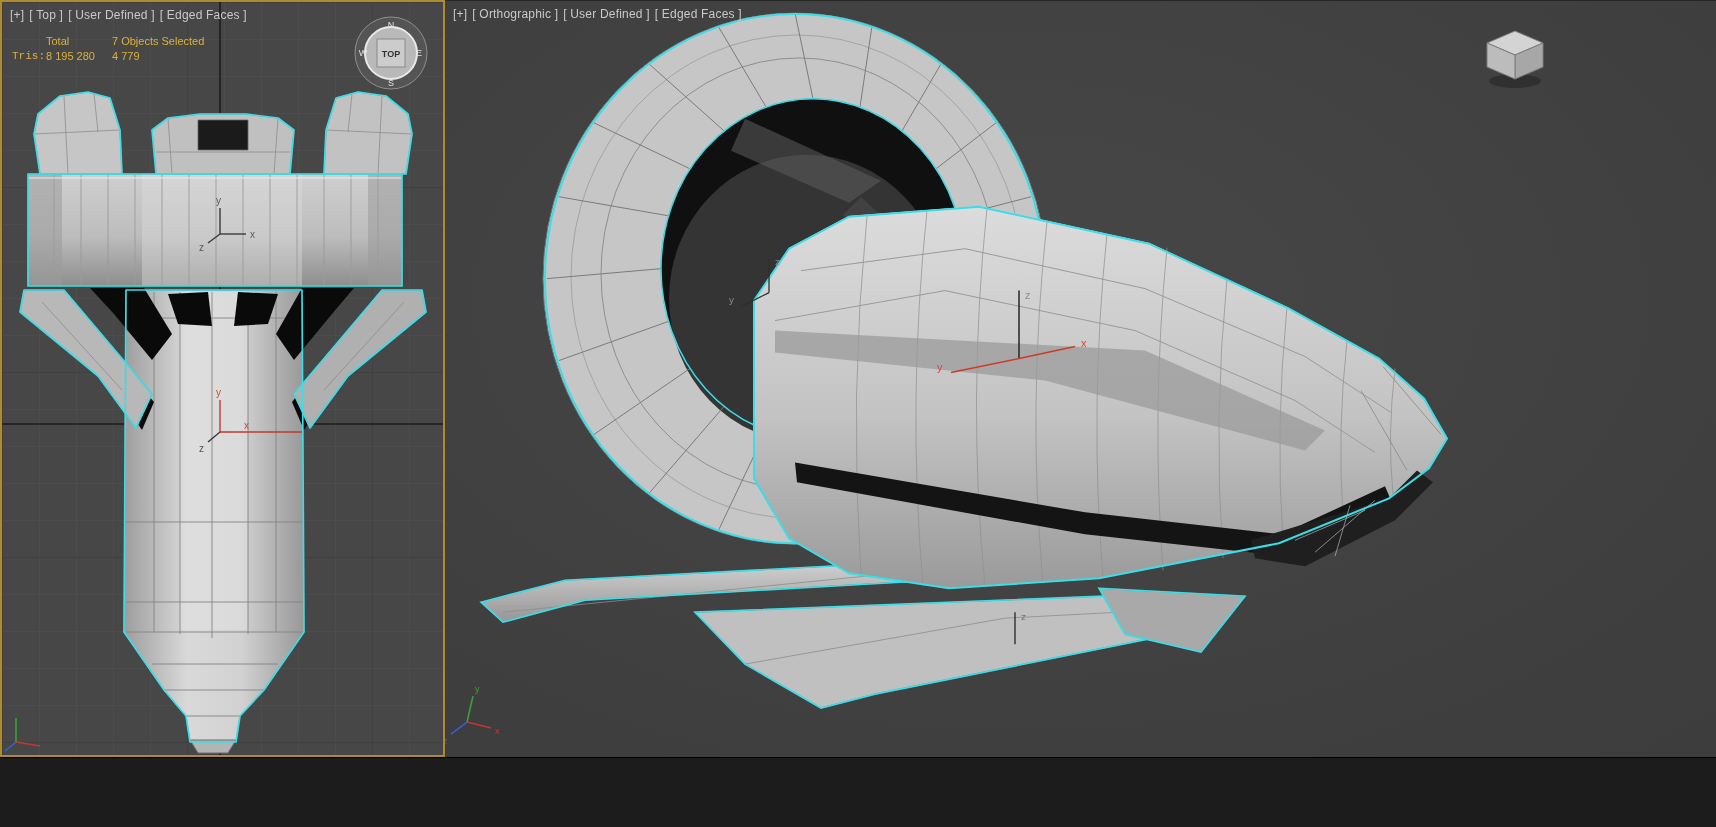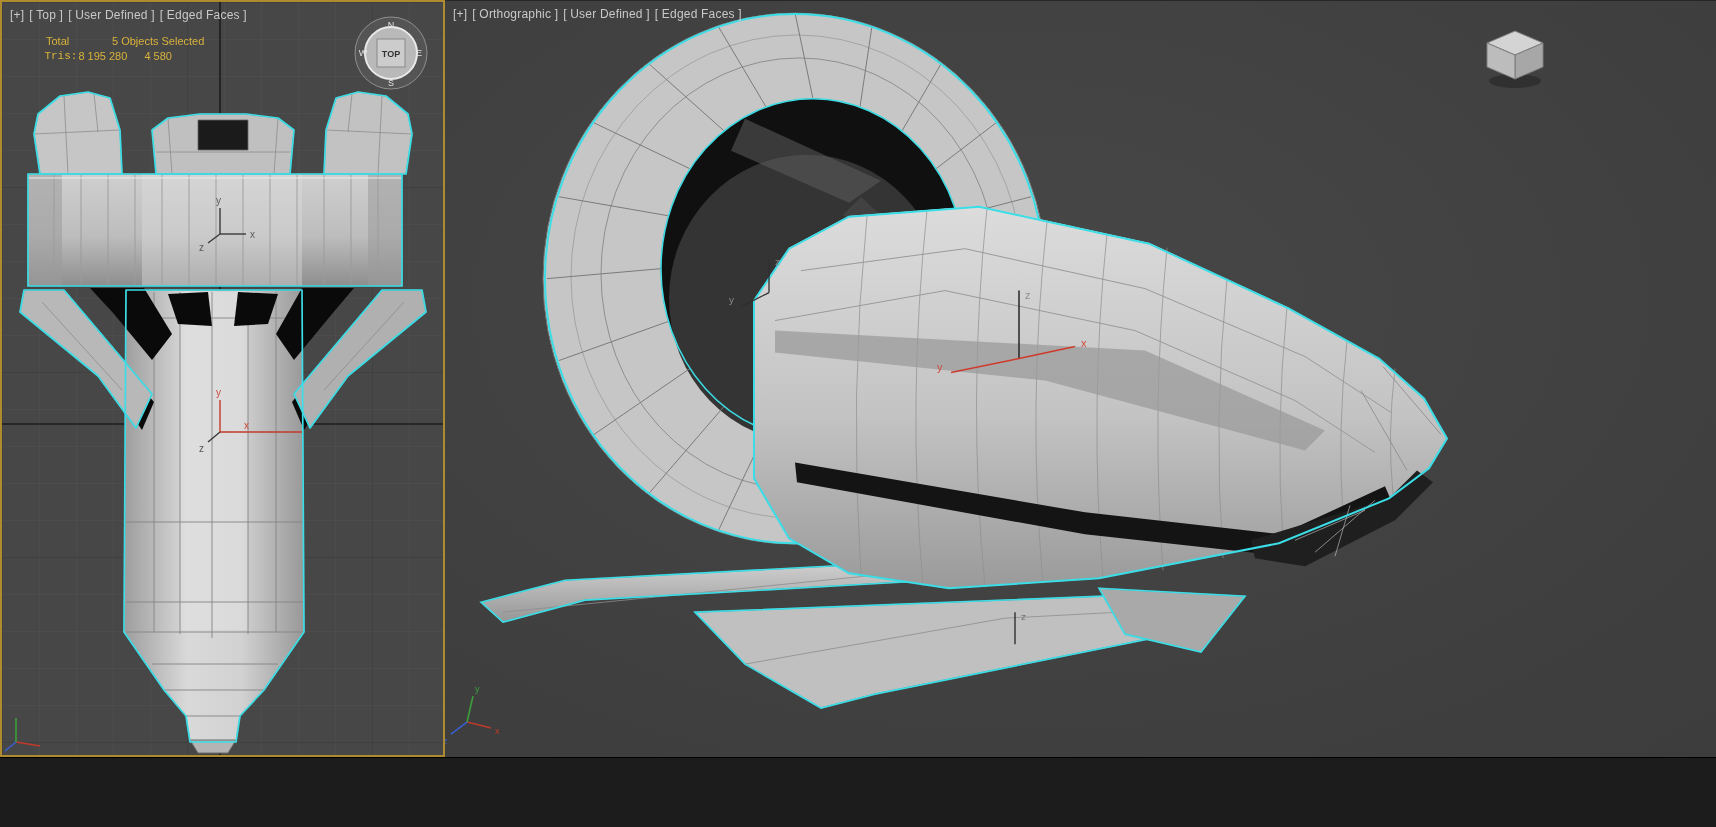--- a/index.html
+++ b/index.html
@@ -6,21 +6,21 @@
   .app{position:relative;width:1716px;height:827px;overflow:hidden;
        font-family:"Liberation Sans","DejaVu Sans",sans-serif;background:#1d1d1d;}
   .viewport{position:absolute;top:0;height:757px;box-sizing:border-box;}
   .vp-left{left:0;width:445px;border:2px solid #ae8b2f;background:#474747;}
   .vp-right{left:445px;width:1271px;background:#414141;border-top:1px solid #262626;}
   .vp-svg{position:absolute;left:0;top:0;width:100%;height:100%;display:block;}
   .vp-label{position:absolute;left:8px;top:6px;display:flex;gap:5px;
             font-size:12px;color:#c9c9c9;letter-spacing:.2px;white-space:nowrap;z-index:5;}
   .vp-label span{cursor:pointer;}
   .stats{position:absolute;left:10px;top:32px;font-size:11px;color:#d9b23a;z-index:5;line-height:15px;}
-  .stats .row{display:flex;justify-content:center;}
+  .stats .row{display:flex;}
   .stats .c1{width:34px;font-family:Liberation Mono, monospace;}
   .stats .c2{width:66px;}
   .viewcube2d{position:absolute;left:350px;top:12px;width:78px;height:78px;z-index:6;cursor:pointer;}
   .viewcube3d{position:absolute;left:1030px;top:22px;width:80px;height:68px;z-index:6;cursor:pointer;}
   .bottom-strip{position:absolute;left:0;top:757px;width:1716px;height:70px;
                 background:#1c1c1c;border-top:1px solid #000;}
   text{font-family:"Liberation Sans","DejaVu Sans",sans-serif;}
 </style>
 </head>
 <body>
@@ -173,26 +173,26 @@
       <span>[+]</span>
       <span>[ Top ]</span>
       <span>[ User Defined ]</span>
       <span>[ Edged Faces ]</span>
     </div>
 
     <div class="stats">
       <div class="row">
         <span class="c1"></span>
         <span class="c2">Total</span>
-        <span class="c3">5 Objects Selected</span>
+        <span class="c3">7 Objects Selected</span>
       </div>
       <div class="row">
         <span class="c1">Tris:</span>
         <span class="c2">8 195 280</span>
-        <span class="c3">4 580</span>
+        <span class="c3">4 779</span>
       </div>
     </div>
 
     <div class="viewcube2d">
       <svg viewBox="0 0 78 78" width="78" height="78">
         <circle cx="39" cy="39" r="36" fill="rgba(130,130,130,.22)" stroke="#8f8f8f" stroke-width="1"></circle>
         <circle cx="39" cy="39" r="26" fill="#b9b9b9" stroke="#e9e9e9" stroke-width="2"></circle>
         <rect x="25" y="25" width="28" height="28" fill="#cccccc" stroke="#8a8a8a" stroke-width="1"></rect>
         <text x="39" y="43" font-size="9" fill="#333" text-anchor="middle" font-weight="bold">TOP</text>
         <text x="39" y="14" font-size="9" fill="#e2e2e2" text-anchor="middle">N</text>

